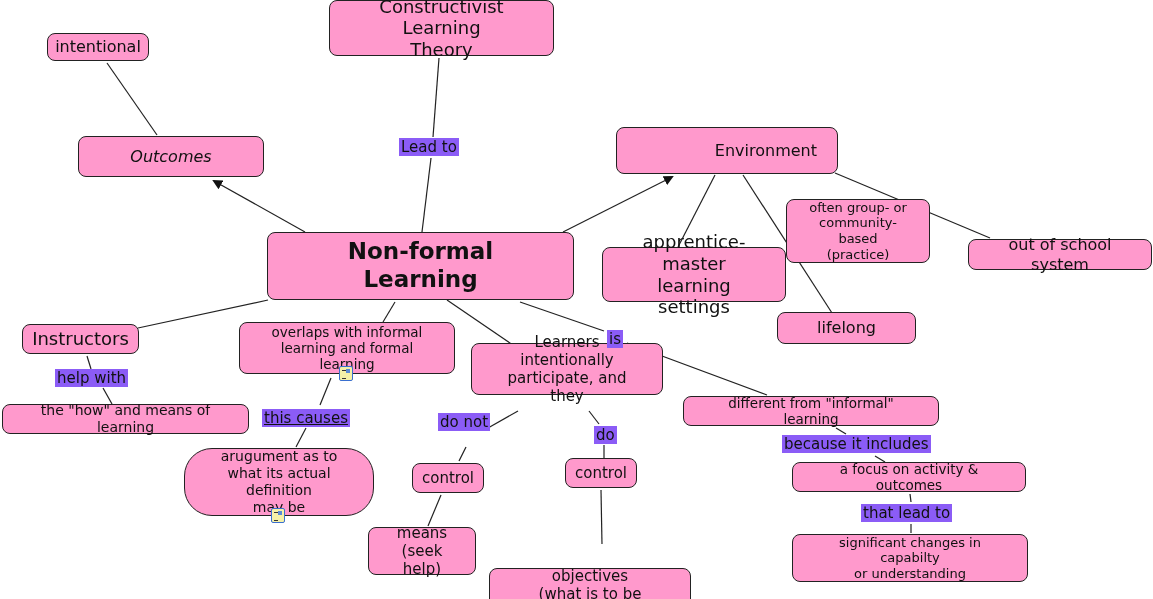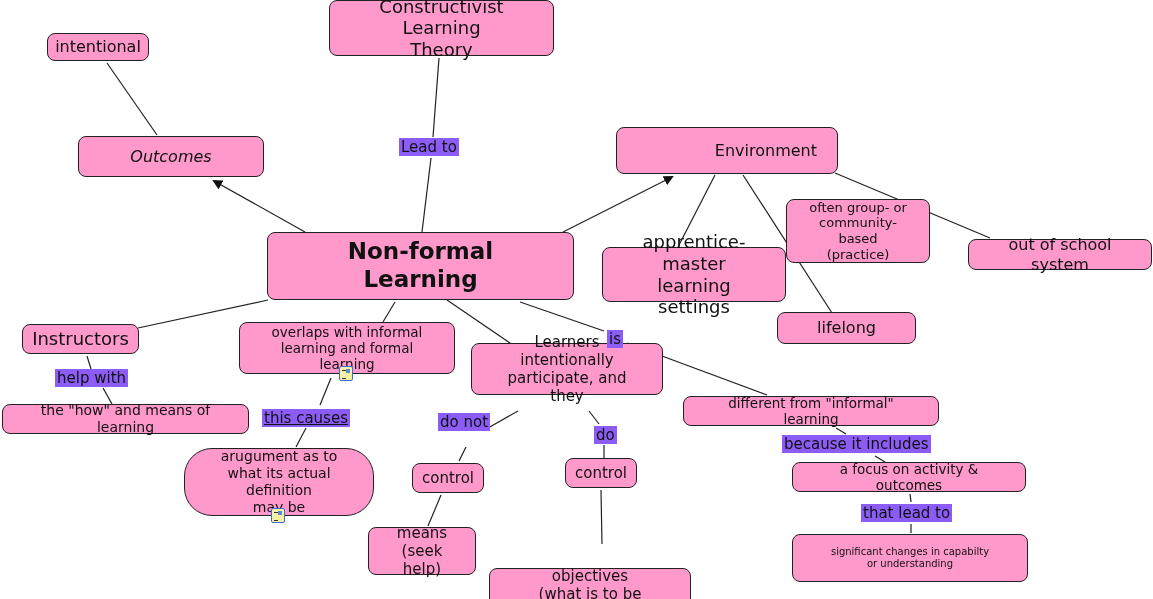--- a/index.html
+++ b/index.html
@@ -162,21 +162,21 @@
   </div>
 
 <div class="node" style="left:683px;top:396px;width:256px;height:30px;font-size:13.5px;">
   <span>different from "informal" learning</span>
   </div>
 
 <div class="node" style="left:792px;top:462px;width:234px;height:30px;font-size:13.5px;">
   <span>a focus on activity &amp; outcomes</span>
   </div>
 
-<div class="node" style="left:792px;top:534px;width:236px;height:48px;font-size:10px;">
+<div class="node" style="left:792px;top:534px;width:236px;height:48px;font-size:13px;">
   <span>significant changes in capabilty
 or understanding</span>
   </div>
 
 <div class="lbl" style="left:399px;top:138px;">Lead to</div>
 <div class="lbl" style="left:55px;top:369px;">help with</div>
 <div class="lbl" style="left:262px;top:409px;text-decoration:underline;">this causes</div>
 <div class="lbl" style="left:438px;top:413px;">do not</div>
 <div class="lbl" style="left:594px;top:426px;">do</div>
 <div class="lbl" style="left:607px;top:330px;text-align:right;">is</div>

